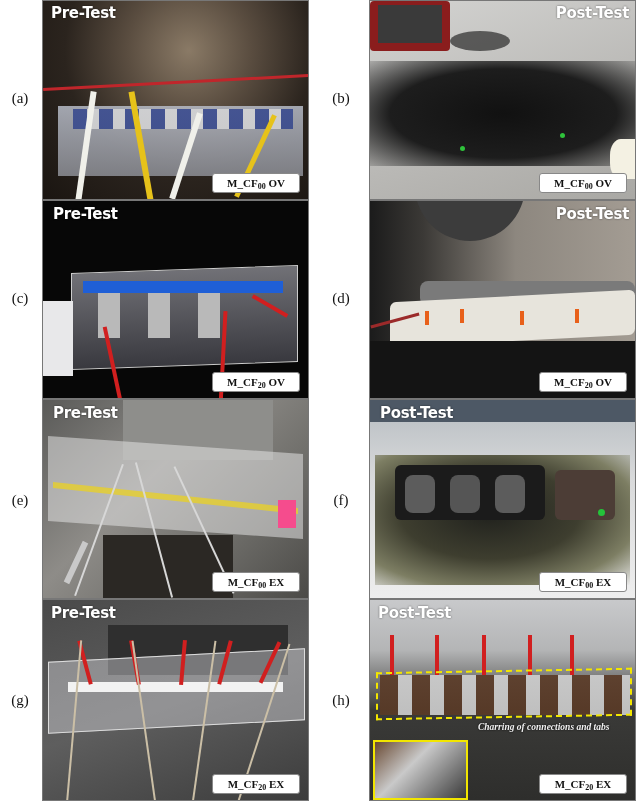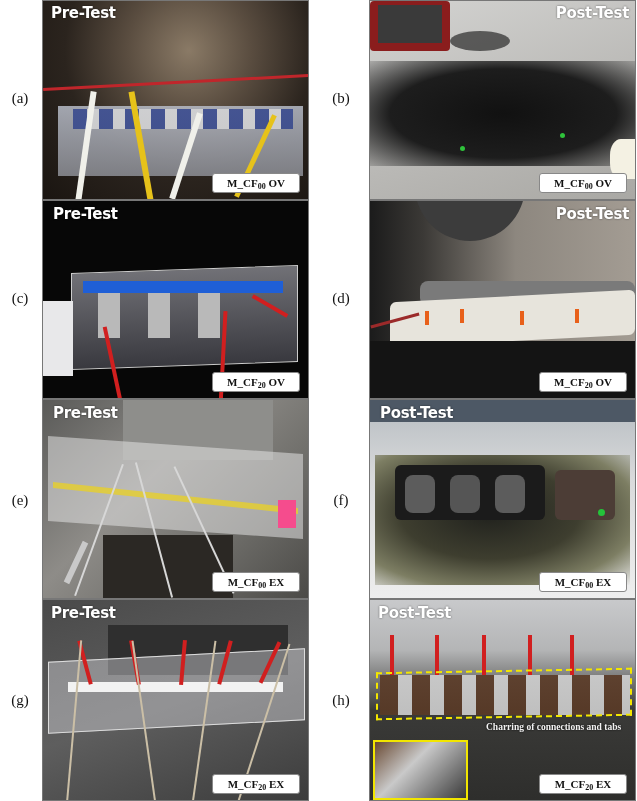--- a/index.html
+++ b/index.html
@@ -130,17 +130,17 @@
 <div class="label" style="left:326px;top:692px;">(h)</div>
 <div class="panel" style="left:369px;top:599px;width:267px;height:202px;">
   <div class="scene" style="background:linear-gradient(180deg,#c8c9cb 0,#b4b5b6 25%,#3a3a38 55%,#2e2e2c 100%);"></div>
   <div style="position:absolute;left:10px;top:75px;width:250px;height:40px;background:repeating-linear-gradient(90deg,#5a3a26 0 18px,#cfcfcf 18px 32px);opacity:.9;"></div>
   <div style="position:absolute;left:20px;top:35px;width:4px;height:40px;background:#d11f1f;"></div>
   <div style="position:absolute;left:65px;top:35px;width:4px;height:40px;background:#d11f1f;"></div>
   <div style="position:absolute;left:112px;top:35px;width:4px;height:40px;background:#d11f1f;"></div>
   <div style="position:absolute;left:158px;top:35px;width:4px;height:40px;background:#d11f1f;"></div>
   <div style="position:absolute;left:200px;top:35px;width:4px;height:40px;background:#d11f1f;"></div>
   <div style="position:absolute;left:6px;top:70px;width:256px;height:48px;border:2px dashed #f2e600;box-sizing:border-box;transform:skewY(-1deg);"></div>
-  <div class="annot" style="left:116px;top:122px;">Charring of connections and tabs</div>
+  <div class="annot" style="left:108px;top:122px;font-style:italic;">Charring of connections and tabs</div>
   <div style="position:absolute;left:3px;top:140px;width:95px;height:60px;border:2px solid #f2e600;box-sizing:border-box;background:linear-gradient(135deg,#6a4a33,#c9c9c9 40%,#3a3a3a);"></div>
   <div class="tag" style="left:8px;top:4px;">Post-Test</div>
   <div class="badge"><span>M_CF</span><sub>20</sub> <span>EX</span></div>
 </div>
 
 </body></html>

